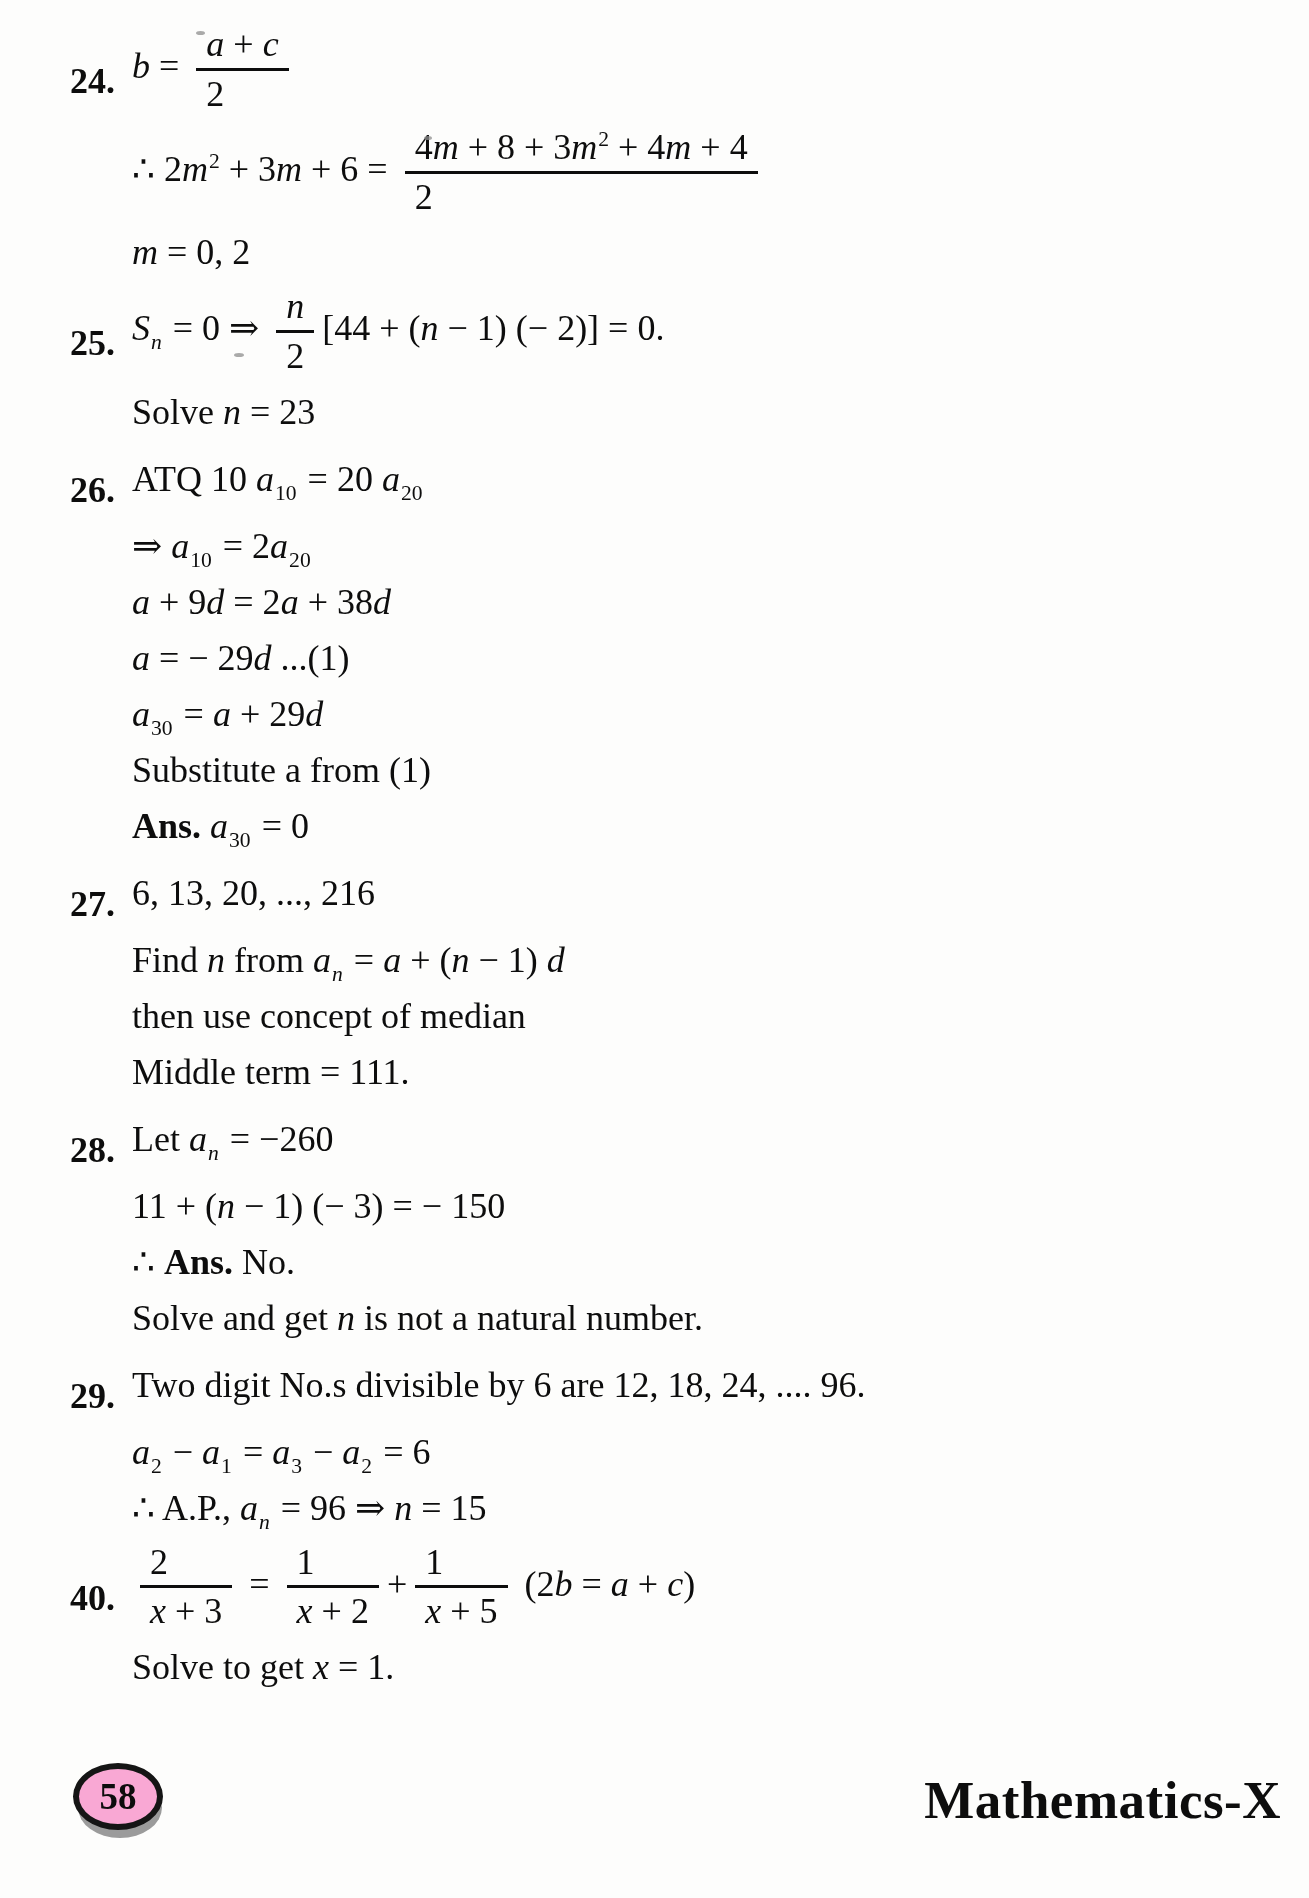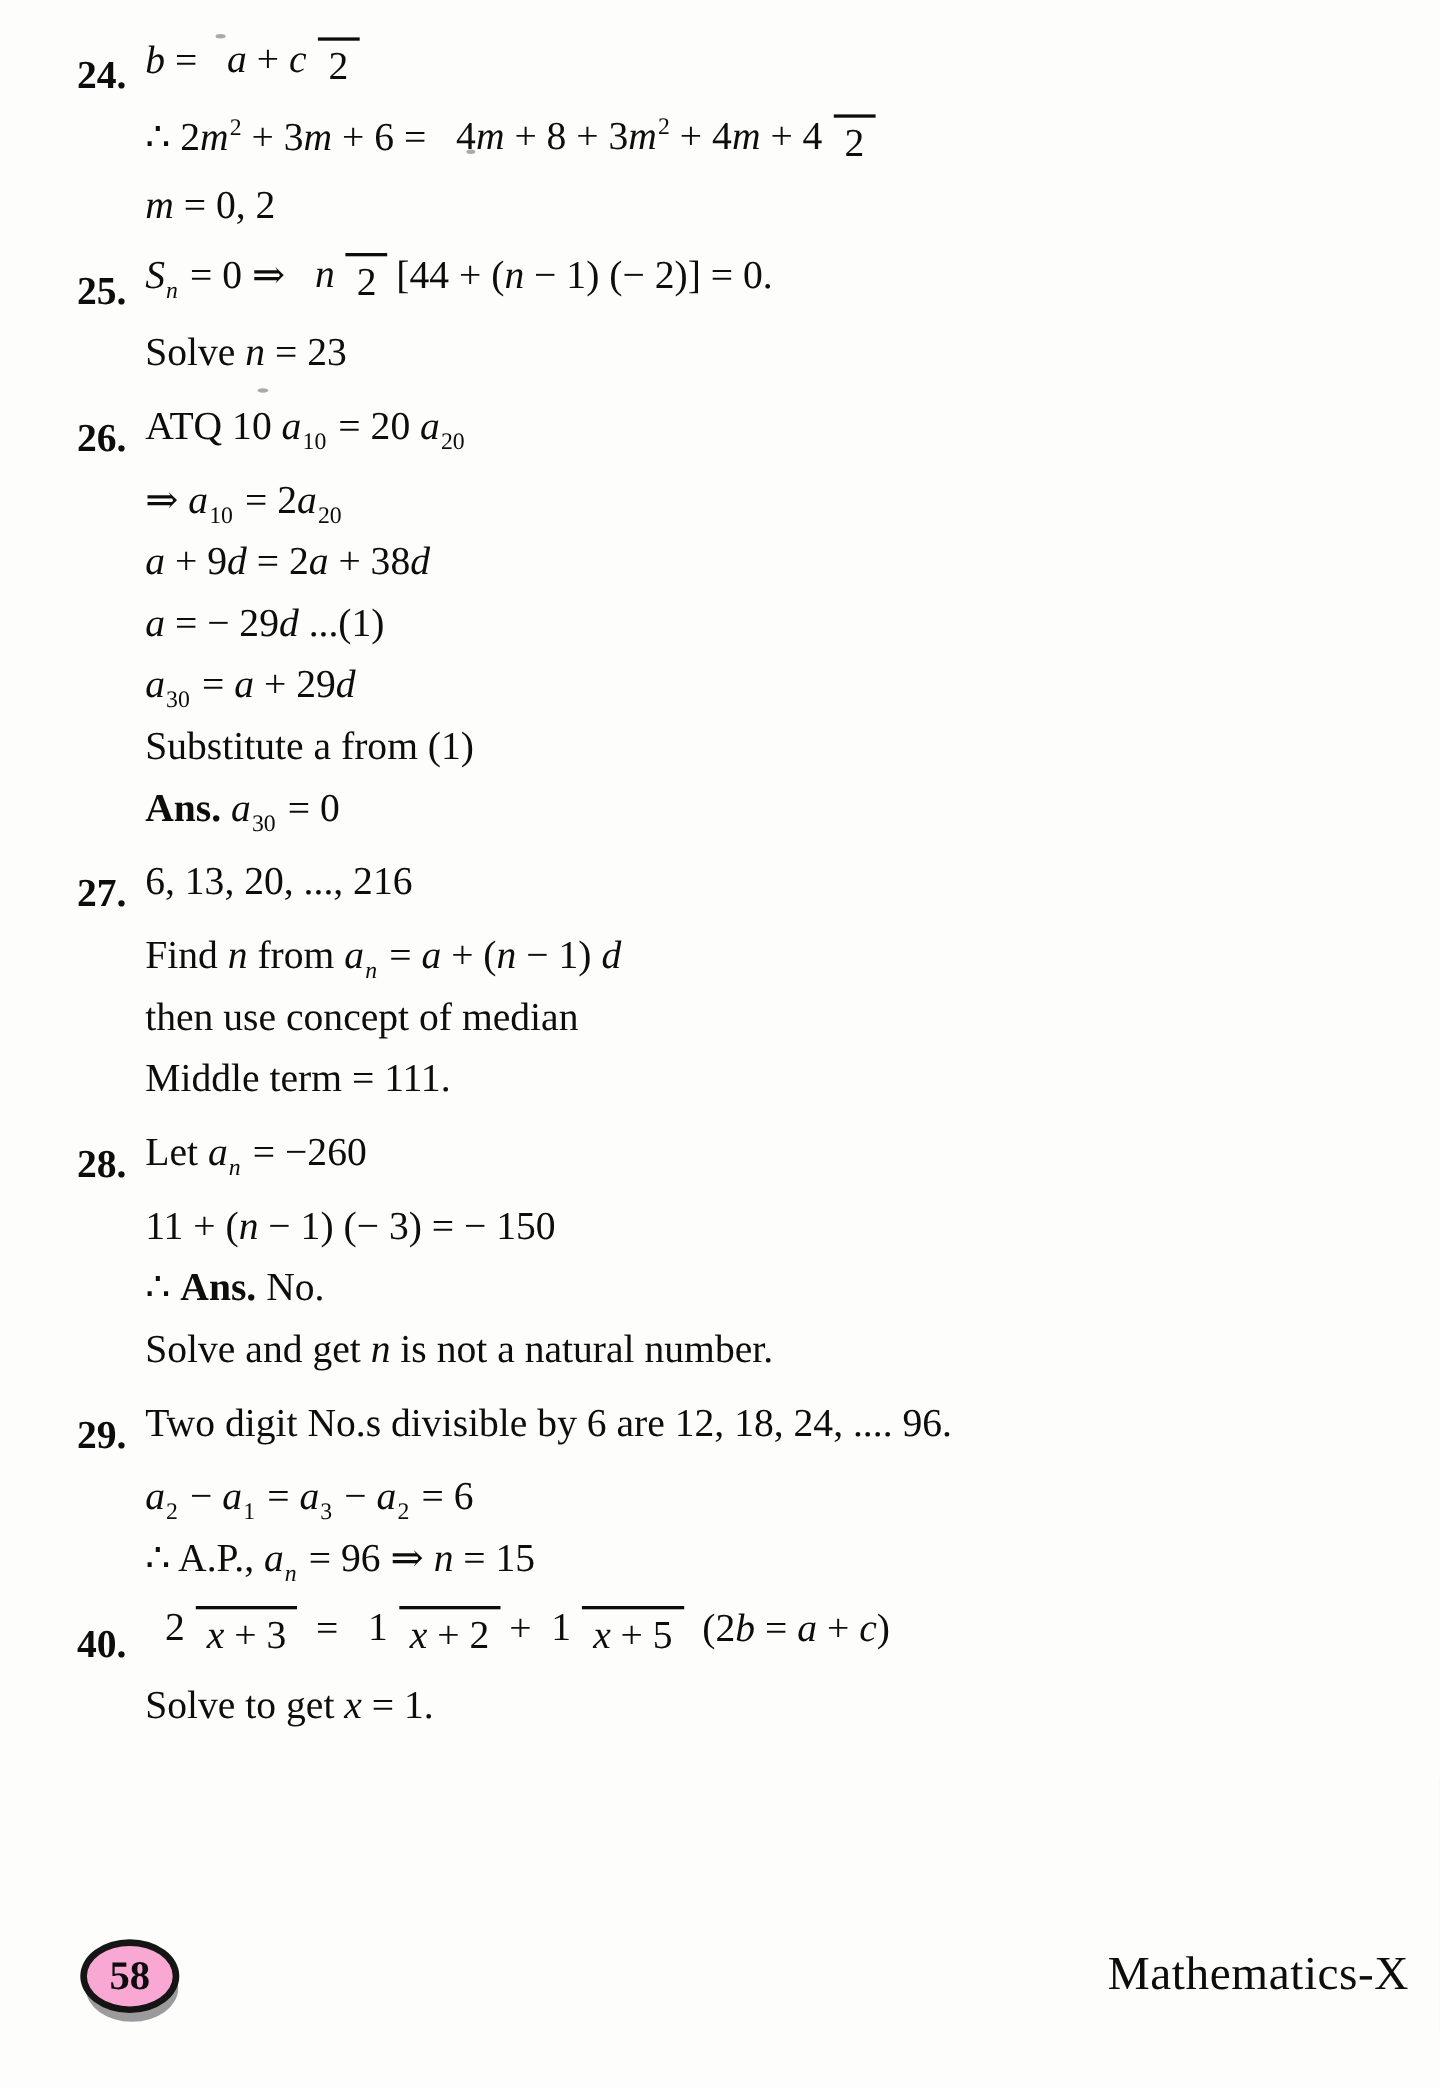--- a/index.html
+++ b/index.html
@@ -50,21 +50,21 @@
   .sub {
     display: inline-block;
     font-size: 60%;
     position: relative;
     top: 0.42em;
     margin-left: 1px;
     margin-right: 2px;
   }
   .frac {
     display: inline-flex;
-    flex-direction: row;
+    flex-direction: column;
     text-align: left;
     vertical-align: middle;
     margin: 0 8px;
   }
   .frac .num {
     display: block;
     padding: 0 10px 3px;
     line-height: 1.1;
   }
   .frac .den {
@@ -96,22 +96,22 @@
     align-items: center;
     justify-content: center;
     font-weight: bold;
     font-size: 37px;
     box-shadow: 2px 11px 0 -3px #9b9b9b;
   }
   .book-title {
     position: absolute;
     top: 1770px;
     right: 28px;
-    font-weight: normal;
-    font-size: 43px;
+    font-weight: bold;
+    font-size: 53px;
     letter-spacing: 0.5px;
   }
 </style>
 </head>
 <body>
 
 <div class="page">
 
   <main class="content" id="solutions">
       <div class="row">

